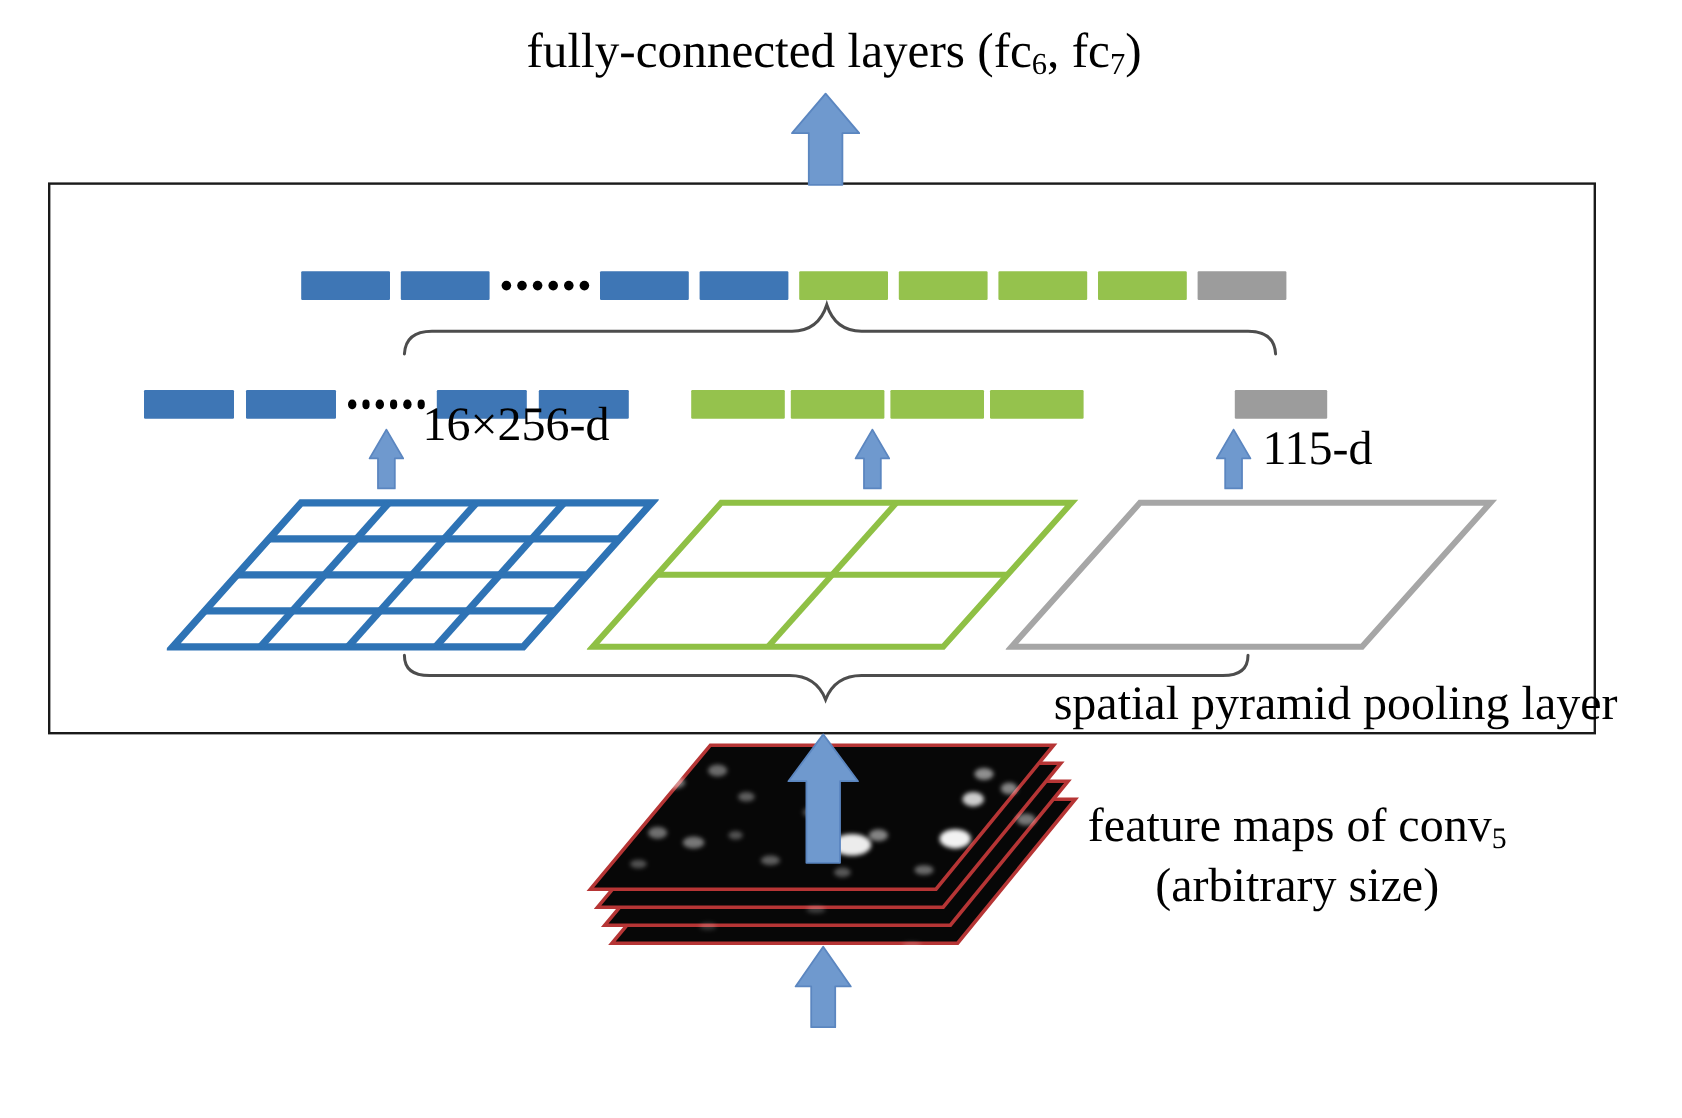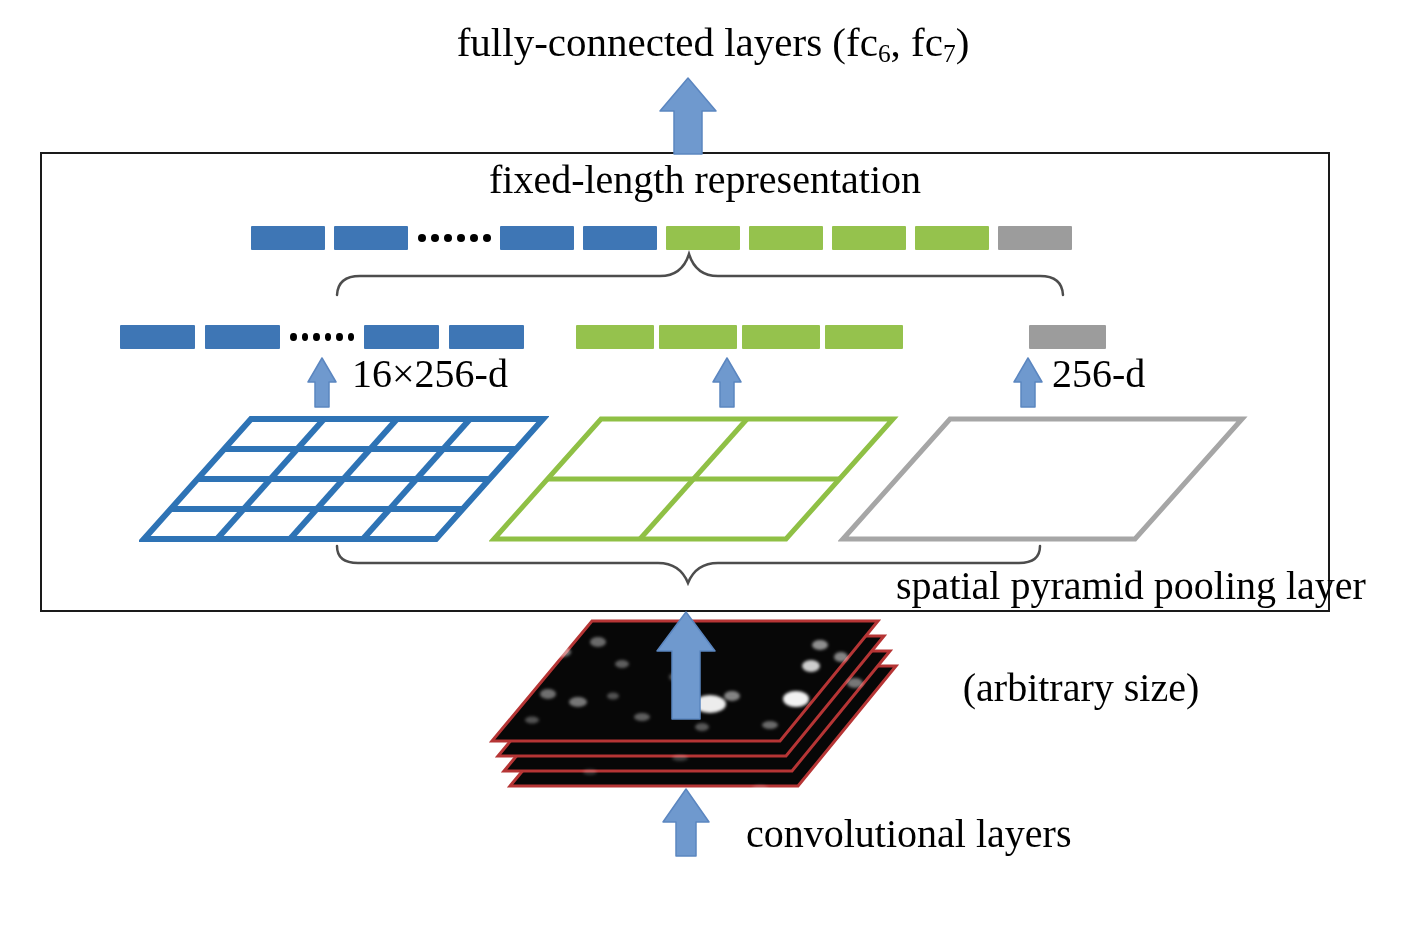--- a/index.html
+++ b/index.html
@@ -1,19 +1,19 @@
 <!DOCTYPE html>
 <html style="--blue: #3e76b5; --green: #95c24d; --gray: #9c9c9c; --arrow-fill: #6f99ce; --arrow-stroke: #5b86c0; --red-border: #b63535; --brace: #4d4d4d; --box-border: #1a1a1a;"><head>
 <meta charset="utf-8">
 <style>
   html,body{margin:0;padding:0;background:#fff;}
   #canvas{position:relative;width:1402px;height:932px;background:#fff;overflow:hidden;
           font-family:"Liberation Serif","DejaVu Serif",serif;color:#000;}
   .lbl{position:absolute;white-space:nowrap;font-size:40px;line-height:1.1;}
-  .center{transform:translateX(-50%);margin-left:18px;}
+  .center{transform:translateX(-50%);}
   .sub{font-size:0.62em;vertical-align:-0.22em;}
   #spp-box{position:absolute;left:40px;top:152px;width:1286px;height:456px;
            border:2px solid #1a1a1a;background:transparent;}
   .vec-row{position:absolute;display:flex;align-items:center;height:24px;}
   .seg{height:24px;}
   .bar{border-radius:1px;}
   .bar.blue{background:var(--blue);}
   .bar.green{background:var(--green);}
   .bar.gray{background:var(--gray);}
   .dots{display:flex;align-items:center;justify-content:center;gap:5px;background:transparent;}
@@ -40,21 +40,20 @@
 <body>
 
 <div id="canvas">
 
   <div class="lbl center" style="left:695px;top:20px;font-size:41px">
     <span>fully-connected layers (fc</span><span class="sub">6</span><span>, fc</span><span class="sub">7</span><span>)</span>
   </div>
 
   <div id="spp-box"></div>
 
-  <div class="lbl center" style="left:687px;top:158px">fixed-length representation</div>
 
   <div id="row-top" class="vec-row">
       <div class="seg bar blue"></div>
       <div class="seg bar blue"></div>
       <div class="seg dots">
         <i></i>
         <i></i>
         <i></i>
         <i></i>
         <i></i>
@@ -86,22 +85,22 @@
   <div id="row-mid-green" class="vec-row">
       <div class="seg bar green"></div>
       <div class="seg bar green"></div>
       <div class="seg bar green"></div>
       <div class="seg bar green"></div>
     </div>
   <div id="row-mid-gray" class="vec-row">
       <div class="seg bar gray"></div>
     </div>
 
-  <div class="lbl" style="left:352px;top:352px">16×256-d</div>
-  <div class="lbl" style="left:1052px;top:352px">256-d</div>
+  <div class="lbl" style="left:352px;top:332px">16×256-d</div>
+  <div class="lbl" style="left:1052px;top:352px">115-d</div>
 
   <svg id="grid-0" class="grid-svg" viewBox="0 0 410 130">
       <polygon points="112,5 404,5 297,125 5,125" fill="none" stroke="#2e73b5" stroke-width="6" stroke-linejoin="miter"></polygon>
       <line x1="185" y1="5" x2="78" y2="125" stroke="#2e73b5" stroke-width="6"></line>
       <line x1="258" y1="5" x2="151" y2="125" stroke="#2e73b5" stroke-width="6"></line>
       <line x1="331" y1="5" x2="224" y2="125" stroke="#2e73b5" stroke-width="6"></line>
       <line x1="85.25" y1="35" x2="377.25" y2="35" stroke="#2e73b5" stroke-width="6"></line>
       <line x1="58.5" y1="65" x2="350.5" y2="65" stroke="#2e73b5" stroke-width="6"></line>
       <line x1="31.75" y1="95" x2="323.75" y2="95" stroke="#2e73b5" stroke-width="6"></line>
     </svg>
@@ -147,24 +146,26 @@
       <ellipse cx="62" cy="120" rx="7" ry="3.5" fill-opacity="0.3"></ellipse>
       <ellipse cx="385" cy="83" rx="8" ry="5" fill-opacity="0.45"></ellipse>
       <ellipse cx="143" cy="96" rx="6" ry="3.5" fill-opacity="0.3"></ellipse>
       <ellipse cx="210" cy="158" rx="8" ry="3" fill-opacity="0.22"></ellipse>
       <ellipse cx="120" cy="172" rx="7" ry="3" fill-opacity="0.18"></ellipse>
       <ellipse cx="290" cy="188" rx="8" ry="3" fill-opacity="0.2"></ellipse>
     </g>
   </svg>
 
   <div class="fm-caption">
+    <div class="line">
+      <span>feature maps of conv</span><span class="sub">5</span>
+    </div>
     <div class="line">(arbitrary size)</div>
   </div>
 
-  <div class="lbl" style="left:746px;top:812px">convolutional layers</div>
 
   <svg id="overlay" viewBox="0 0 1402 932">
     <g fill="none" stroke="var(--brace)" stroke-width="2.5" stroke-linecap="round">
       <path d="M337,295 Q338,276 360,276 L660,276 Q682,276 689,254 Q696,276 718,276 L1040,276 Q1062,276 1063,295"></path>
       <path d="M337,546 Q337,563 358,563 L658,563 Q680,563 688,583 Q696,563 718,563 L1019,563 Q1040,563 1040,546"></path>
     </g>
     <g fill="var(--arrow-fill)" stroke="var(--arrow-stroke)" stroke-width="1.5" stroke-linejoin="round">
       <polygon points="688,78 660,111 674,111 674,154 702,154 702,111 716,111"></polygon>
       <polygon points="322,358 308,382 315,382 315,407 329,407 329,382 336,382"></polygon>
       <polygon points="727,358 713,382 720,382 720,407 734,407 734,382 741,382"></polygon>

